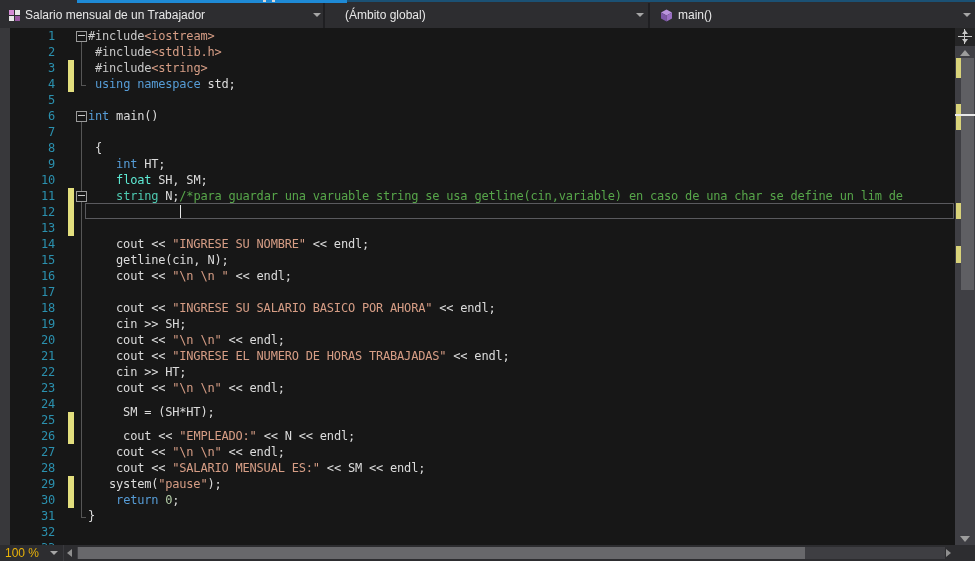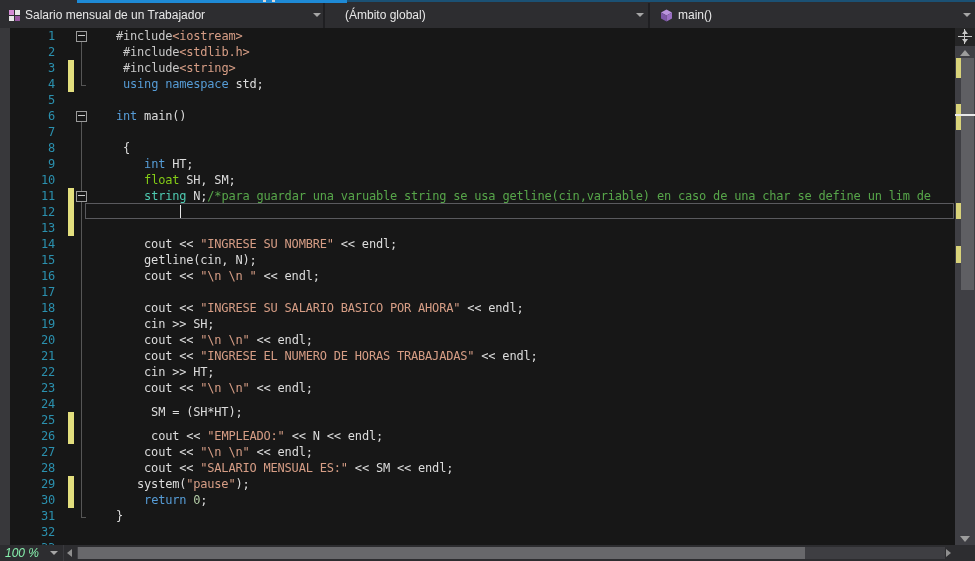--- a/index.html
+++ b/index.html
@@ -21,21 +21,21 @@
   .editor{position:absolute;left:0;top:28px;width:955px;height:517px;background:#171717;overflow:hidden;}
   .left-strip{position:absolute;left:0;top:0;width:10px;height:517px;background:#38383B;}
   .lineno{position:absolute;left:0;width:55px;height:16px;line-height:16px;text-align:right;
           font-family:"DejaVu Sans Mono",monospace;font-size:12px;letter-spacing:-0.2px;}
   .chg{position:absolute;left:68px;width:6px;height:16px;}
   .fold{position:absolute;left:76px;width:9px;height:9px;border:1px solid #9A9A9A;background:#171717;z-index:3;}
   .fold::after{content:"";position:absolute;left:1px;right:1px;top:3px;height:1px;background:#C8C8C8;}
   .guide{position:absolute;left:81px;width:1px;background:#565656;z-index:1;}
   .guide::after{content:"";position:absolute;bottom:0;left:0;width:5px;height:1px;background:#565656;}
   .code-line{position:absolute;left:88px;height:16px;line-height:16px;white-space:pre;
-             font-family:"DejaVu Sans Mono",monospace;font-size:12px;letter-spacing:-0.2px;z-index:2;margin-left:28px;}
+             font-family:"DejaVu Sans Mono",monospace;font-size:12px;letter-spacing:-0.2px;z-index:2;}
   .region-box{position:absolute;left:85px;top:175px;width:869px;height:16px;
               border:1px solid #5A5A5E;box-sizing:border-box;z-index:4;}
   .caret{position:absolute;left:180px;top:177px;width:1px;height:13px;background:#E8E8E8;z-index:5;}
   
   .vscroll{position:absolute;left:955px;top:28px;width:20px;height:517px;background:#3F3F44;}
   .grip{position:absolute;left:0;top:0;width:20px;height:18px;background:#252526;}
   .grip .h{position:absolute;left:3px;right:3px;top:8px;height:1px;background:#C8C8C8;}
   .grip .v{position:absolute;left:9px;top:1px;width:1px;height:15px;background:#C8C8C8;}
   .grip .up{position:absolute;left:7px;top:2px;width:0;height:0;border-left:3px solid transparent;
             border-right:3px solid transparent;border-bottom:4px solid #C8C8C8;}
@@ -45,21 +45,21 @@
   .tri-up{position:absolute;left:5px;top:4px;width:0;height:0;border-left:5px solid transparent;
           border-right:5px solid transparent;border-bottom:6px solid #9D9D9D;}
   .tri-dn{position:absolute;left:5px;top:4px;width:0;height:0;border-left:5px solid transparent;
           border-right:5px solid transparent;border-top:6px solid #9D9D9D;}
   .vthumb{position:absolute;left:6px;top:30px;width:13px;height:232px;background:#5F5F63;}
   .sb-mark{position:absolute;left:1px;width:5px;z-index:2;}
   .sb-caret{position:absolute;left:0;top:86px;width:20px;height:2px;background:#E8E8E8;z-index:3;}
   
   .bottombar{position:absolute;left:0;top:545px;width:975px;height:16px;background:#2D2D30;}
   .zoom-combo{position:absolute;left:0;top:0;width:64px;height:16px;border-right:1px solid #3A3A3E;box-sizing:border-box;}
-  .zoom-combo .combo-label{position:absolute;left:5px;top:1px;font-size:12px;color:#86efac;font-style:italic;}
+  .zoom-combo .combo-label{position:absolute;left:5px;top:1px;font-size:12px;color:#eab308;}
   .zoom-combo .dd-arrow{left:50px;top:6px;}
   .h-left{position:absolute;left:67px;top:4px;width:0;height:0;border-top:4px solid transparent;
           border-bottom:4px solid transparent;border-right:5px solid #8F8F8F;}
   .h-right{position:absolute;left:946px;top:4px;width:0;height:0;border-top:4px solid transparent;
            border-bottom:4px solid transparent;border-left:5px solid #8F8F8F;}
   .htrack{position:absolute;left:77px;top:2px;width:868px;height:12px;background:#3E3E42;}
   .hthumb{position:absolute;left:1px;top:0;width:727px;height:12px;background:#68686B;}
   .corner{position:absolute;left:955px;top:0;width:20px;height:16px;background:#2D2D30;}
 </style>
 </head>
@@ -156,21 +156,21 @@
     <div id="code">
         <div class="code-line" style="top: 0px;"><span style="color: rgb(200, 200, 200);">#include</span><span style="color: rgb(214, 157, 133);">&lt;iostream&gt;</span></div>
         <div class="code-line" style="top: 16px;"><span style="color: rgb(220, 220, 220);"> </span><span style="color: rgb(200, 200, 200);">#include</span><span style="color: rgb(214, 157, 133);">&lt;stdlib.h&gt;</span></div>
         <div class="code-line" style="top: 32px;"><span style="color: rgb(220, 220, 220);"> </span><span style="color: rgb(200, 200, 200);">#include</span><span style="color: rgb(214, 157, 133);">&lt;string&gt;</span></div>
         <div class="code-line" style="top: 48px;"><span style="color: rgb(220, 220, 220);"> </span><span style="color: rgb(86, 156, 214);">using</span><span style="color: rgb(220, 220, 220);"> </span><span style="color: rgb(86, 156, 214);">namespace</span><span style="color: rgb(220, 220, 220);"> std;</span></div>
         <div class="code-line" style="top: 64px;"></div>
         <div class="code-line" style="top: 80px;"><span style="color: rgb(86, 156, 214);">int</span><span style="color: rgb(220, 220, 220);"> main()</span></div>
         <div class="code-line" style="top: 96px;"></div>
         <div class="code-line" style="top: 112px;"><span style="color: rgb(220, 220, 220);"> {</span></div>
         <div class="code-line" style="top: 128px;"><span style="color: rgb(220, 220, 220);">    </span><span style="color: rgb(86, 156, 214);">int</span><span style="color: rgb(220, 220, 220);"> HT;</span></div>
-        <div class="code-line" style="top: 144px;"><span style="color: rgb(220, 220, 220);">    </span><span style="color: #84cc16;">float</span><span style="color: rgb(220, 220, 220);"> SH, SM;</span></div>
+        <div class="code-line" style="top: 144px;"><span style="color: rgb(220, 220, 220);">    </span><span style="color: #5eead4;">float</span><span style="color: rgb(220, 220, 220);"> SH, SM;</span></div>
         <div class="code-line" style="top: 160px;"><span style="color: rgb(220, 220, 220);">    </span><span style="color: rgb(78, 201, 176);">string</span><span style="color: rgb(220, 220, 220);"> N;</span><span style="color: rgb(87, 166, 74);">/*para guardar una varuable string se usa getline(cin,variable) en caso de una char se define un lim de</span></div>
         <div class="code-line" style="top: 176px;"><span style="color: rgb(220, 220, 220);">             </span></div>
         <div class="code-line" style="top: 192px;"></div>
         <div class="code-line" style="top: 208px;"><span style="color: rgb(220, 220, 220);">    cout &lt;&lt; </span><span style="color: rgb(214, 157, 133);">"INGRESE SU NOMBRE"</span><span style="color: rgb(220, 220, 220);"> &lt;&lt; endl;</span></div>
         <div class="code-line" style="top: 224px;"><span style="color: rgb(220, 220, 220);">    getline(cin, N);</span></div>
         <div class="code-line" style="top: 240px;"><span style="color: rgb(220, 220, 220);">    cout &lt;&lt; </span><span style="color: rgb(214, 157, 133);">"\n \n "</span><span style="color: rgb(220, 220, 220);"> &lt;&lt; endl;</span></div>
         <div class="code-line" style="top: 256px;"></div>
         <div class="code-line" style="top: 272px;"><span style="color: rgb(220, 220, 220);">    cout &lt;&lt; </span><span style="color: rgb(214, 157, 133);">"INGRESE SU SALARIO BASICO POR AHORA"</span><span style="color: rgb(220, 220, 220);"> &lt;&lt; endl;</span></div>
         <div class="code-line" style="top: 288px;"><span style="color: rgb(220, 220, 220);">    cin &gt;&gt; SH;</span></div>
         <div class="code-line" style="top: 304px;"><span style="color: rgb(220, 220, 220);">    cout &lt;&lt; </span><span style="color: rgb(214, 157, 133);">"\n \n"</span><span style="color: rgb(220, 220, 220);"> &lt;&lt; endl;</span></div>

